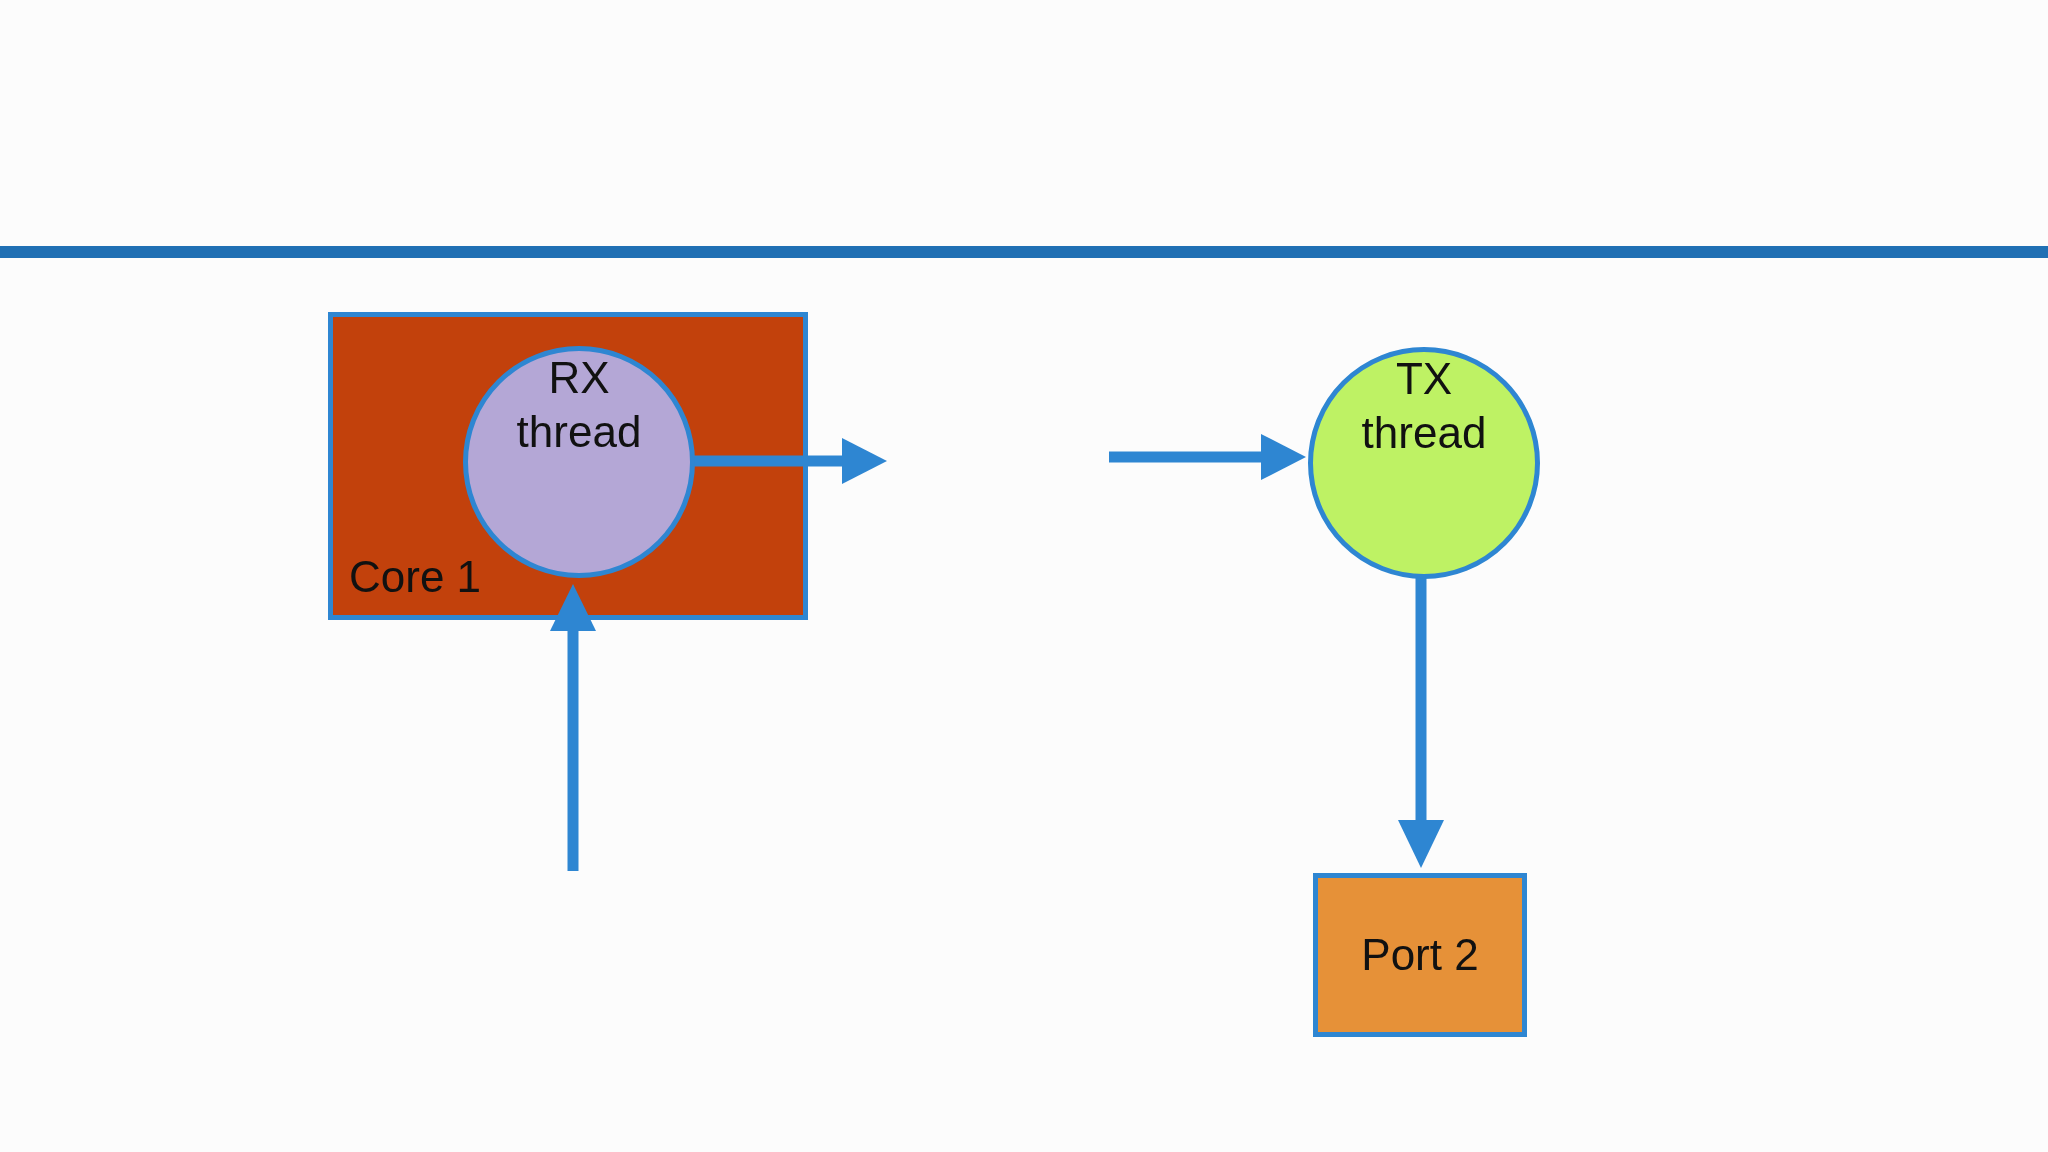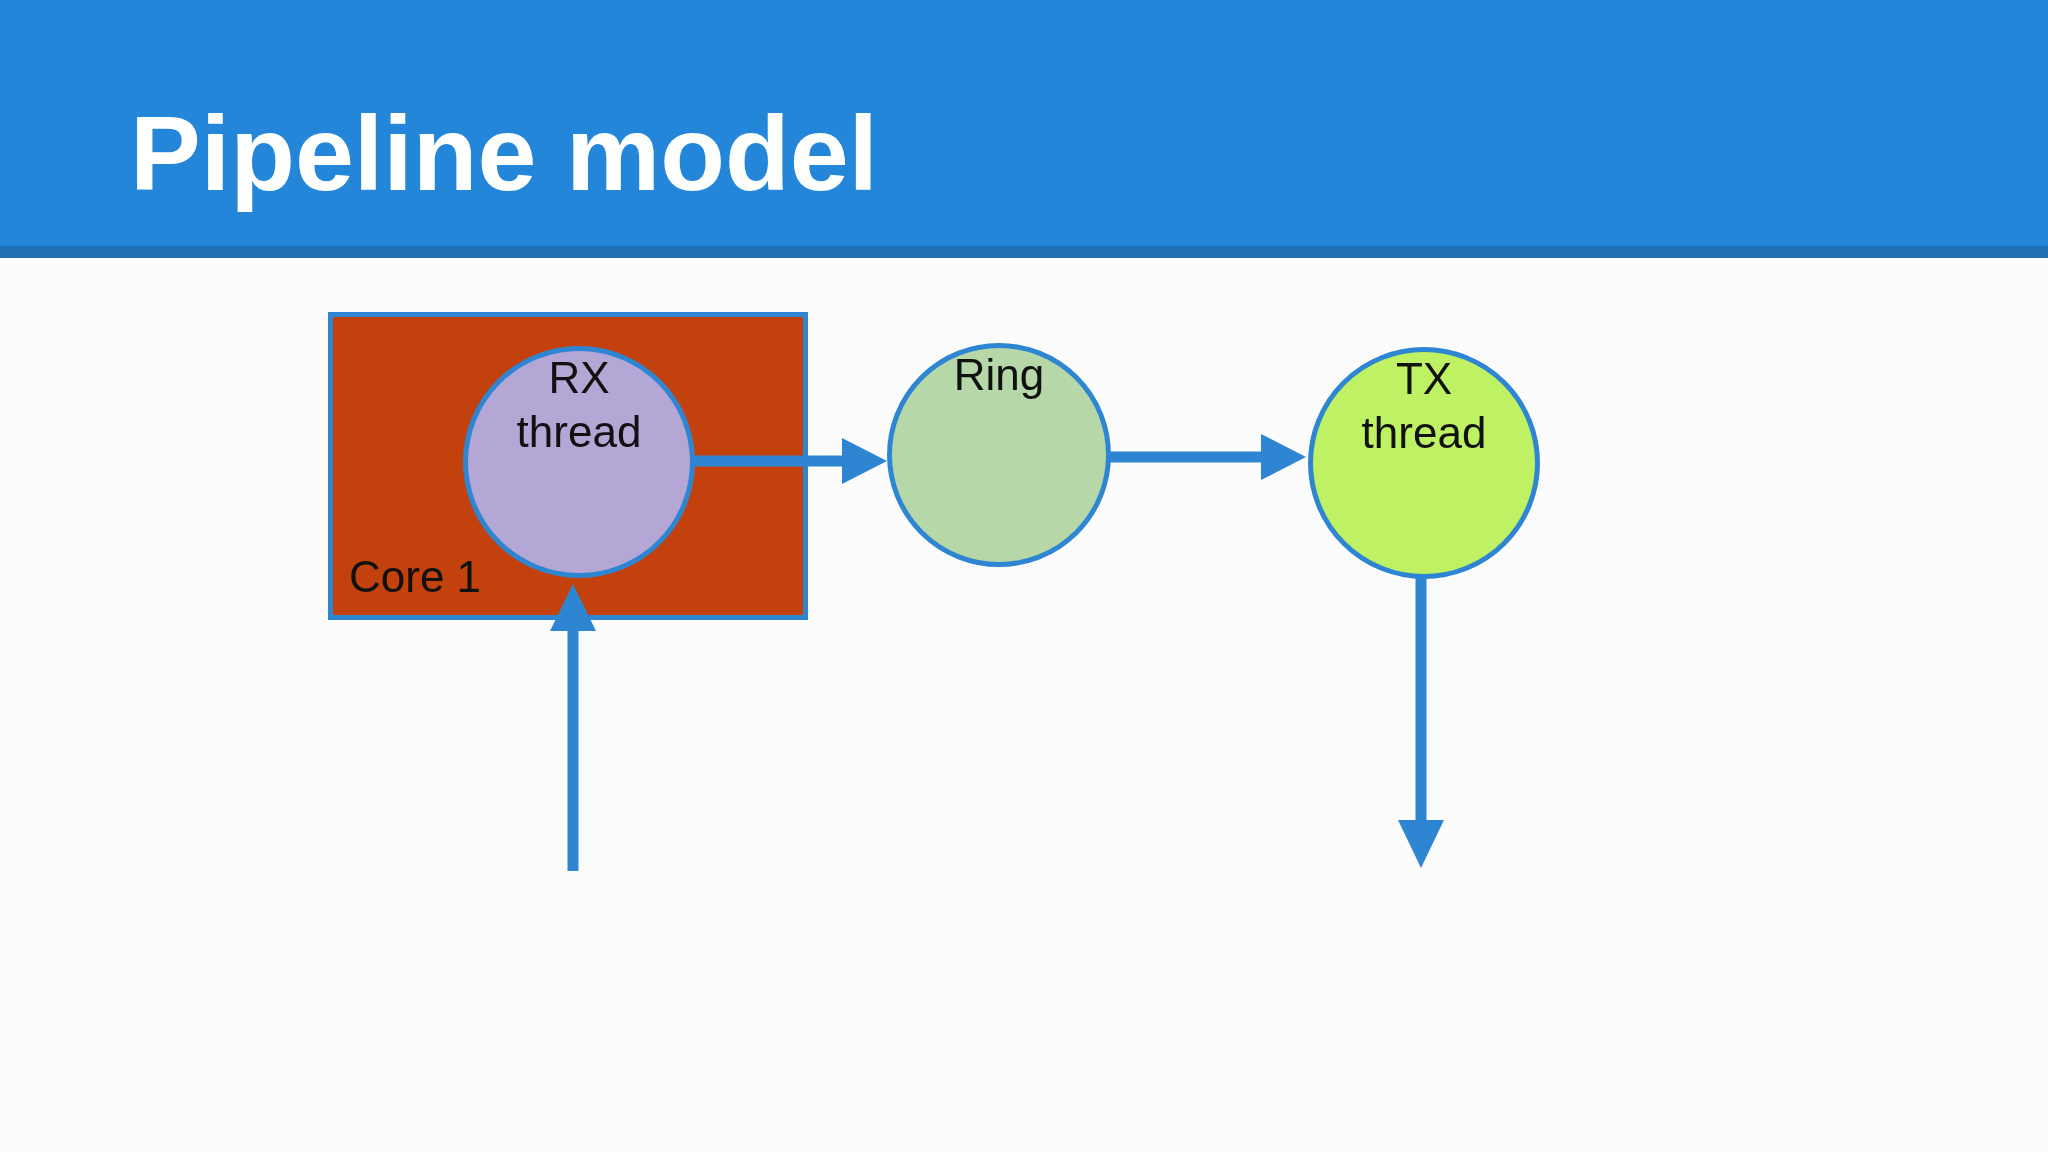--- a/index.html
+++ b/index.html
@@ -106,23 +106,20 @@
     pointer-events: none;
   }
   .arrows line    { stroke: #2e86d2; stroke-width: 11px; }
   .arrows polygon { fill: #2e86d2; }
 </style>
 </head>
 <body>
 
 <div class="slide">
 
-  <header class="header">
-    <h1 class="title">Pipeline model</h1>
-  </header>
   <div class="header-strip"></div>
 
   <main class="canvas">
 
     <svg class="arrows" viewBox="0 0 2048 894">
 
       <g>
         <line x1="573" y1="613" x2="573" y2="371"></line>
         <polygon points="550,373 573,326 596,373"></polygon>
       </g>
@@ -146,25 +143,25 @@
     <div class="core core1">
       <span class="core-label">Core 1</span>
     </div>
 
 
     <div class="node-circle rx">
       <span>RX
 thread</span>
     </div>
 
-    <div class="node-circle ring">
-      <span>Ring</span>
-    </div>
 
     <div class="node-circle tx">
       <span>TX
 thread</span>
     </div>
 
 
+    <div class="port port2">
+      <span>Port 2</span>
+    </div>
 
   </main>
 </div>
 
 </body></html>

